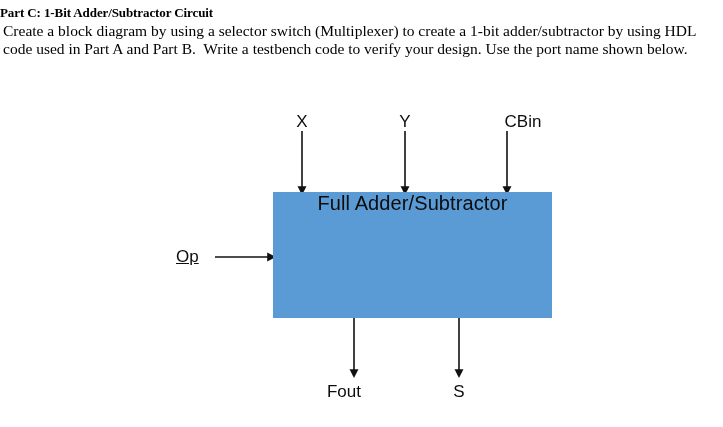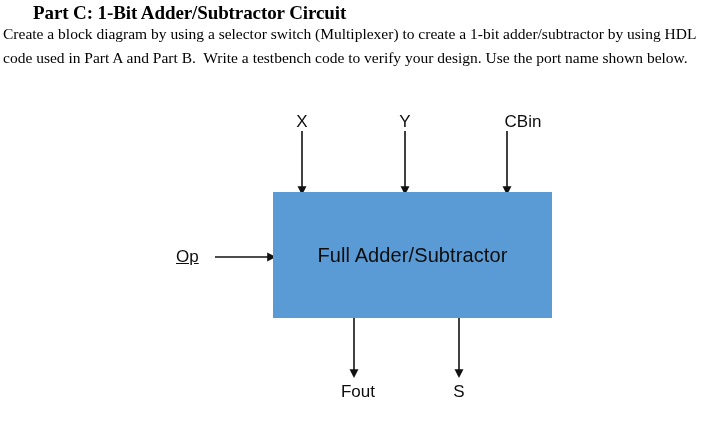--- a/index.html
+++ b/index.html
@@ -18,31 +18,30 @@
   
   .text-block {
     position: absolute;
     left: 0px;
     top: 4px;
     width: 723px;
   }
   .heading {
     font-family: "Liberation Serif", "DejaVu Serif", serif;
     font-weight: bold;
-    font-size: 19px;
+    font-size: 13px;
     line-height: 17px;
     color: #000000;
     margin: 0 0 1px 0;
-    padding-left: 33px;
     letter-spacing: -0.1px;
   }
   .paragraph {
     font-family: "Liberation Serif", "DejaVu Serif", serif;
     font-size: 15.5px;
-    line-height: 24px;
+    line-height: 18px;
     color: #000000;
     margin: 0;
     padding: 0 4px 0 3px;
     text-align: left;
     white-space: pre-wrap;
   }
 
   
   .diagram {
     position: absolute;
@@ -55,21 +54,21 @@
   .diagram svg { display: block; }
 
   .block-box {
     position: absolute;
     left: 273px;
     top: 192px;
     width: 279px;
     height: 126px;
     background: #5B9BD5;
     display: flex;
-    align-items: center;
+    align-items: flex-start;
     justify-content: center;
   }
   .block-label {
     font-family: "Liberation Sans", "DejaVu Sans", sans-serif;
     font-size: 20px;
     color: #0d0d0d;
     white-space: nowrap;
     letter-spacing: 0.1px;
   }
 
@@ -119,18 +118,18 @@
     </div>
 
     <div class="port-label" style="left:302px; top:112px;">X</div>
 
     <div class="port-label" style="left:405px; top:112px;">Y</div>
 
     <div class="port-label" style="left:507px; top:112px;margin-left:16px;">CBin</div>
 
     <div class="port-label left-anchor" style="left:176px; top:247px;text-decoration:underline;">Op</div>
 
-    <div class="port-label" style="left:358px; top:382px;">Fout</div>
+    <div class="port-label" style="left:344px; top:382px;">Fout</div>
 
     <div class="port-label" style="left:459px; top:382px;">S</div>
 
   </div>
 </div>
 
 </body></html>

